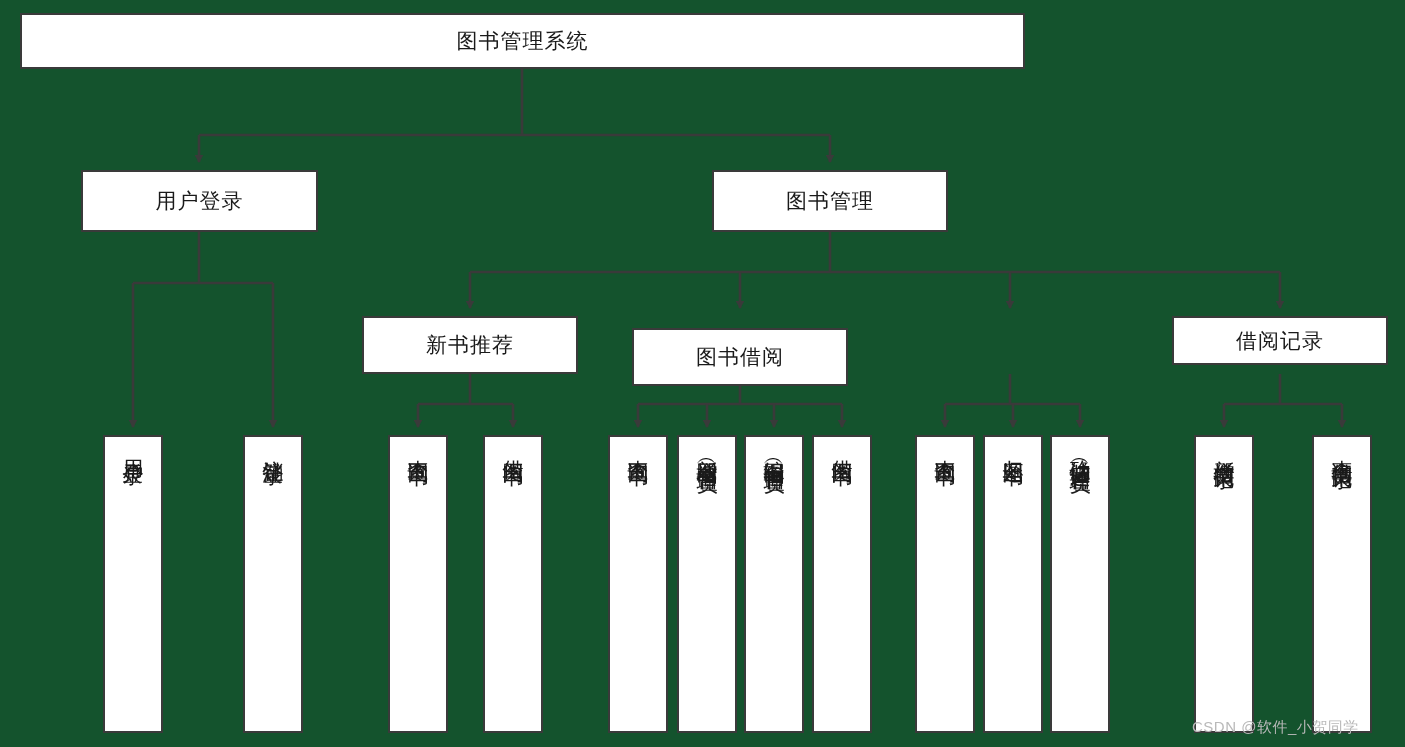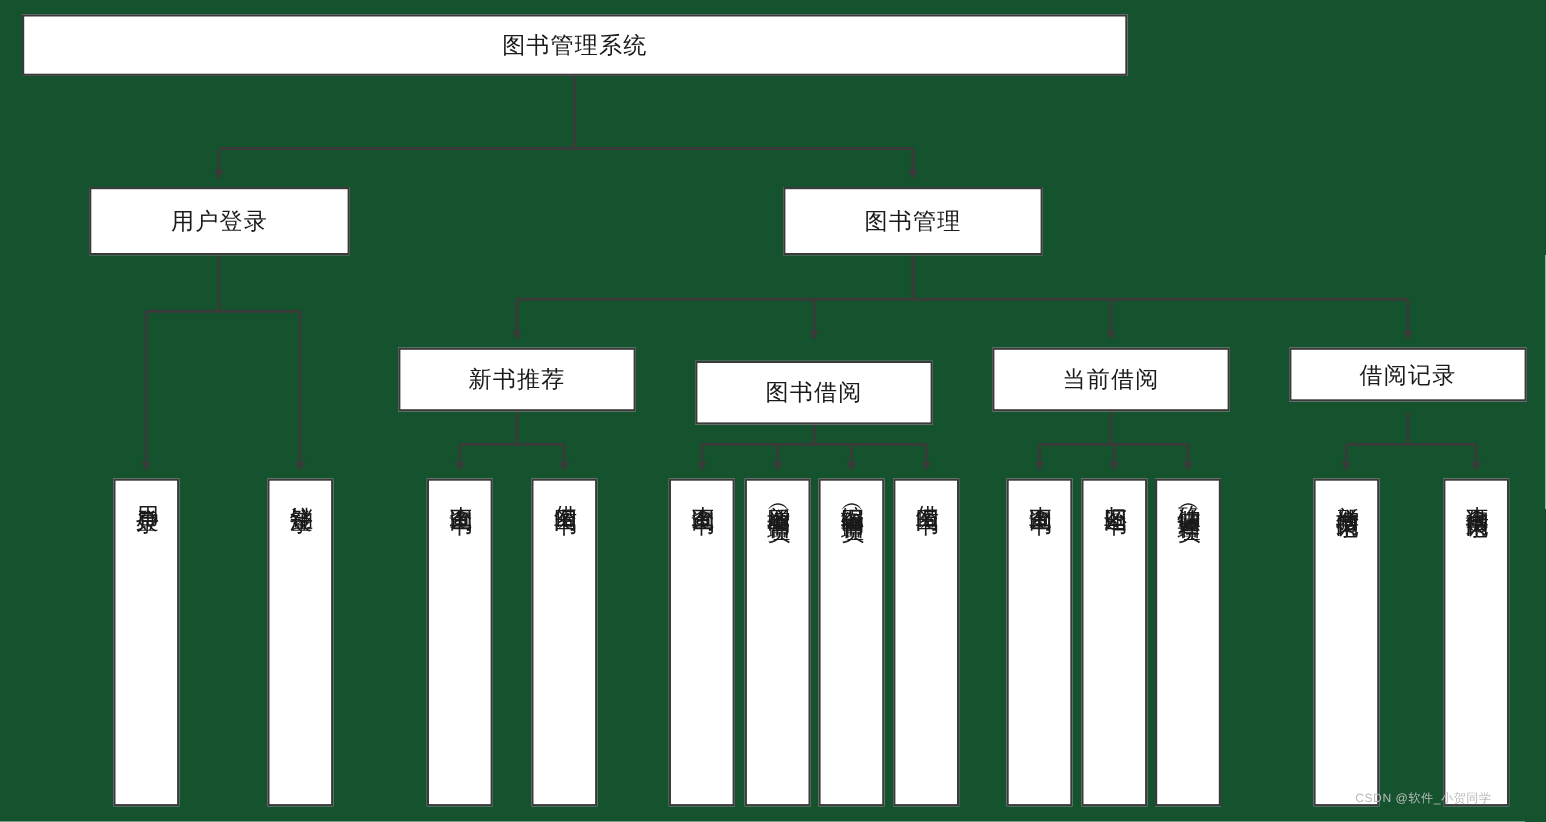--- a/index.html
+++ b/index.html
@@ -50,26 +50,25 @@
     justify-content: flex-start;
     align-items: center;
   }
   .node-label {
     display: block;
     white-space: pre;
     text-align: center;
   }
   .watermark {
     position: absolute;
-    font-size: 11px;
+    font-size: 15px;
     color: #b9b9b9;
     letter-spacing: 0.5px;
     white-space: nowrap;
     pointer-events: none;
-    margin-left: 40px;
   }
 </style>
 </head>
 <body>
 
 <div id="diagram-root">
 
   <svg class="layer" viewBox="0 0 1405 747" preserveAspectRatio="none">
     <defs>
       <marker id="arrowhead" markerWidth="9" markerHeight="9" refX="7.4" refY="4.5" orient="auto" markerUnits="userSpaceOnUse">
@@ -130,23 +129,20 @@
   <div class="node-box horizontal" style="left:712px; top:170px; width:236px; height:62px;">
     <span class="node-label">图书管理</span>
   </div>
 
   <div class="node-box horizontal" style="left:362px; top:316px; width:216px; height:58px;">
     <span class="node-label">新书推荐</span>
   </div>
   <div class="node-box horizontal" style="left:632px; top:316px; width:216px; height:58px;margin-top:12px;">
     <span class="node-label">图书借阅</span>
   </div>
-  <div class="node-box horizontal" style="left:902px; top:316px; width:216px; height:58px;">
-    <span class="node-label">当前借阅</span>
-  </div>
   <div class="node-box horizontal" style="left:1172px; top:316px; width:216px; height:49px;">
     <span class="node-label">借阅记录</span>
   </div>
 
   <div class="node-box vertical" style="left:103px; top:435px; width:60px; height:298px;">
     <span class="node-label">用户登录</span>
   </div>
   <div class="node-box vertical" style="left:243px; top:435px; width:60px; height:298px;">
     <span class="node-label">注销登录</span>
   </div>

